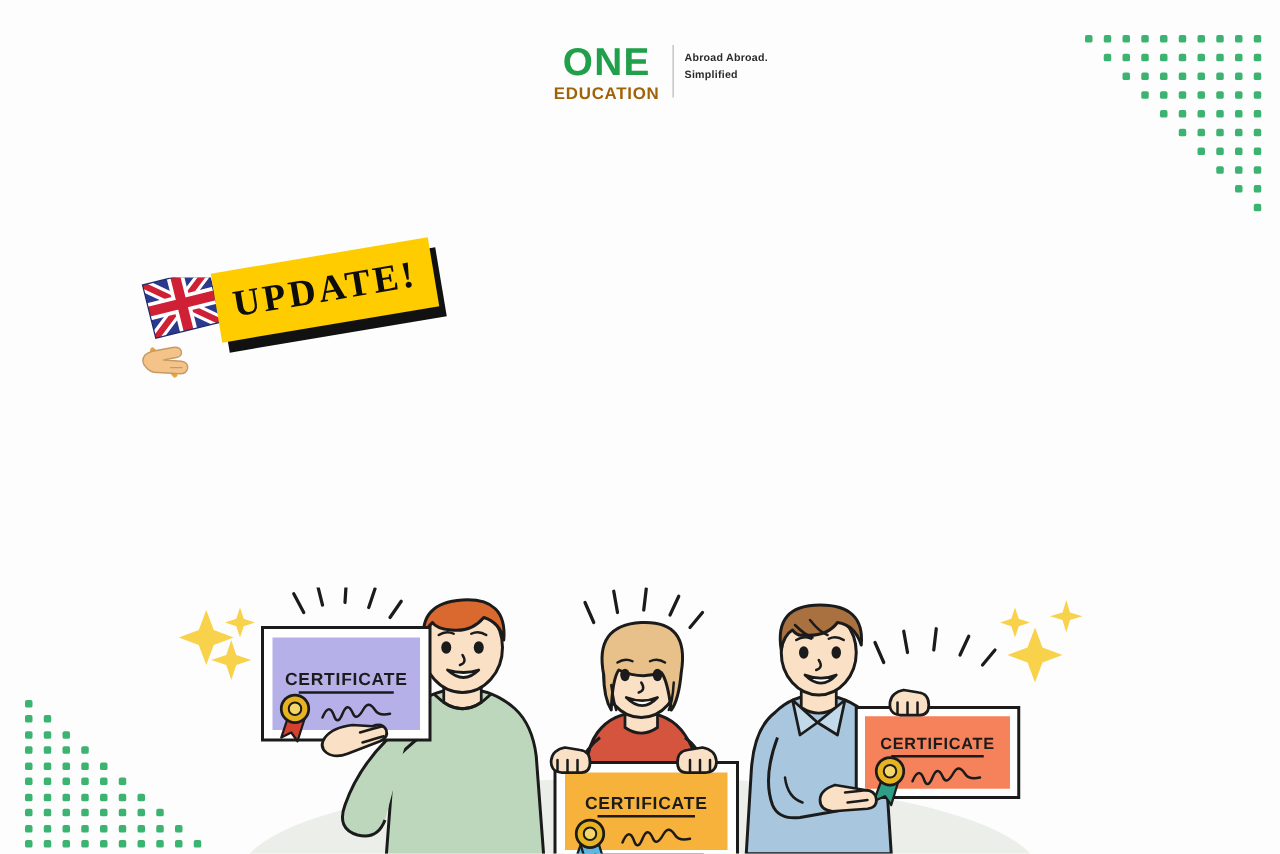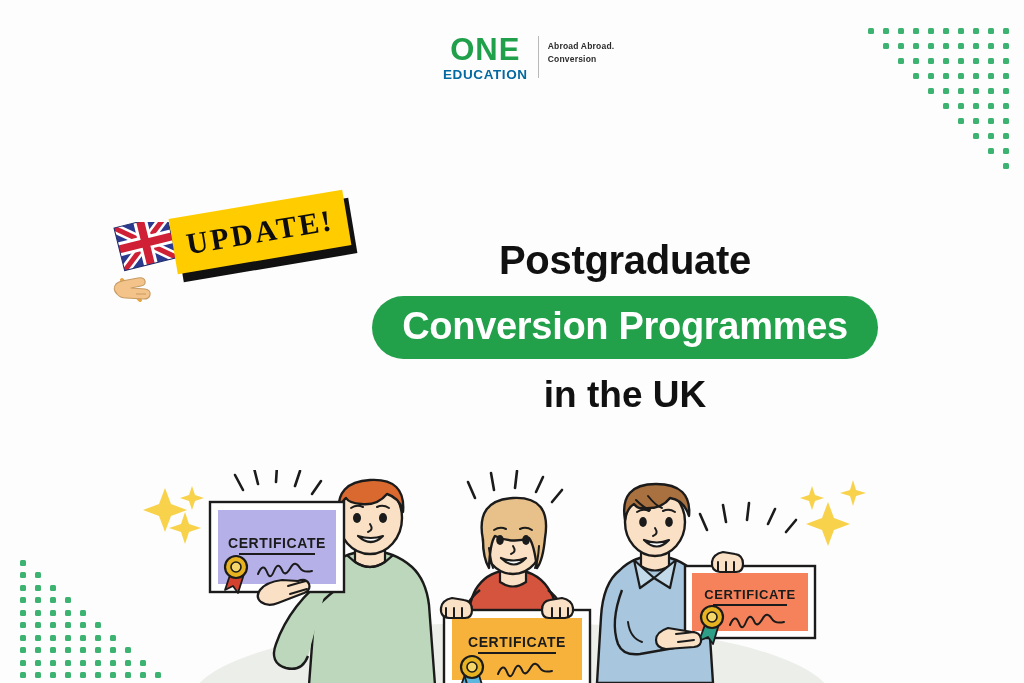--- a/index.html
+++ b/index.html
@@ -13,21 +13,21 @@
   .stage{position:absolute;inset:0;width:1024px;height:683px;overflow:hidden;padding-left:20px;}
 
   
   .dots{position:absolute;}
   .dot{position:absolute;width:6px;height:6px;border-radius:1.5px;background:#3cb371;}
 
   
   .logo{position:absolute;left:443px;top:34px;display:flex;align-items:flex-start;}
   .logo-left{display:flex;flex-direction:column;align-items:center;line-height:1;}
   .logo-one{font-size:31px;font-weight:bold;color:#20a04a;letter-spacing:1px;font-family:"Liberation Sans",sans-serif;}
-  .logo-edu{font-size:13.5px;font-weight:bold;color:#0369a1;letter-spacing:0.6px;margin-top:3px;}
+  .logo-edu{font-size:13.5px;font-weight:bold;color:#a16207;letter-spacing:0.6px;margin-top:3px;}
   .logo-div{width:1px;background:#b9b9b9;margin:2px 9px 0 10px;height:42px;}
   .logo-tag{font-size:8.5px;font-weight:bold;color:#2b2b2b;line-height:1.55;letter-spacing:.2px;padding-top:6px;}
 
   
   .badge-wrap{position:absolute;left:168px;top:196px;width:200px;height:100px;}
   .badge-shadow{position:absolute;left:10px;top:16px;width:176px;height:56px;background:#111;transform:rotate(-9.5deg);}
   .badge{position:absolute;left:4px;top:8px;width:176px;height:56px;background:#FFCC00;transform:rotate(-9.5deg);
          display:flex;align-items:center;justify-content:center;}
   .badge span{font-family:"Liberation Serif",serif;font-weight:bold;font-size:30px;color:#0d0d0d;letter-spacing:2.5px;}
 
@@ -166,21 +166,21 @@
     </div>
 
   <div class="logo">
     <div class="logo-left">
       <div class="logo-one">ONE</div>
       <div class="logo-edu">EDUCATION</div>
     </div>
     <div class="logo-div"></div>
     <div class="logo-tag">
       <div>Abroad Abroad.</div>
-      <div>Conversion</div>
+      <div>Simplified</div>
     </div>
   </div>
 
   <div class="flag">
     <svg width="90" height="88" viewBox="0 0 90 88">
 
       <path d="M22 58 L40 78" stroke="#e8a33d" stroke-width="4" stroke-linecap="round"></path>
 
       <g transform="translate(14,6) rotate(-14)">
         <clipPath id="fclip">
@@ -203,27 +203,20 @@
     </svg>
   </div>
 
   <div class="badge-wrap">
     <div class="badge-shadow"></div>
     <div class="badge">
       <span>UPDATE!</span>
     </div>
   </div>
 
-  <div class="title">
-    <div class="t-line1">Postgraduate</div>
-    <div class="pill">
-      <span>Conversion Programmes</span>
-    </div>
-    <div class="t-line3">in the UK</div>
-  </div>
 
   <div class="illus">
     <svg width="1024" height="213" viewBox="0 0 1024 213">
       <defs>
         <style>
           .ln{stroke:#1b1b1b;stroke-width:2.4;fill:none;stroke-linecap:round;stroke-linejoin:round;}
           .lnt{stroke:#1b1b1b;stroke-width:2;fill:none;stroke-linecap:round;stroke-linejoin:round;}
           .sk{fill:#fae0c4;}
         </style>
       </defs>

